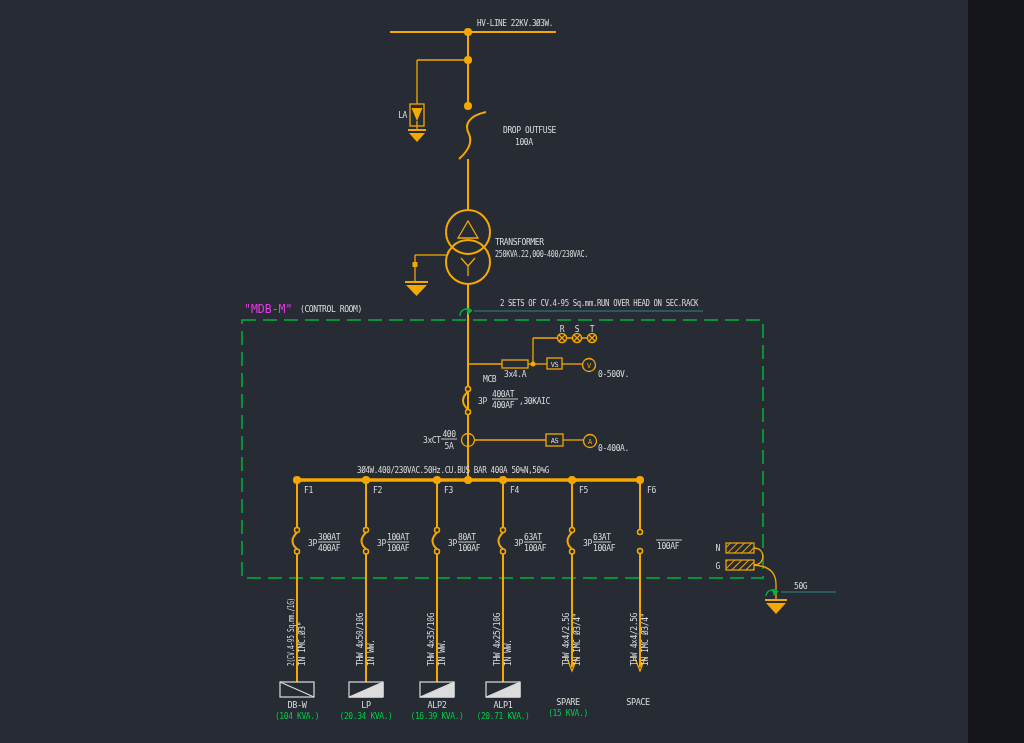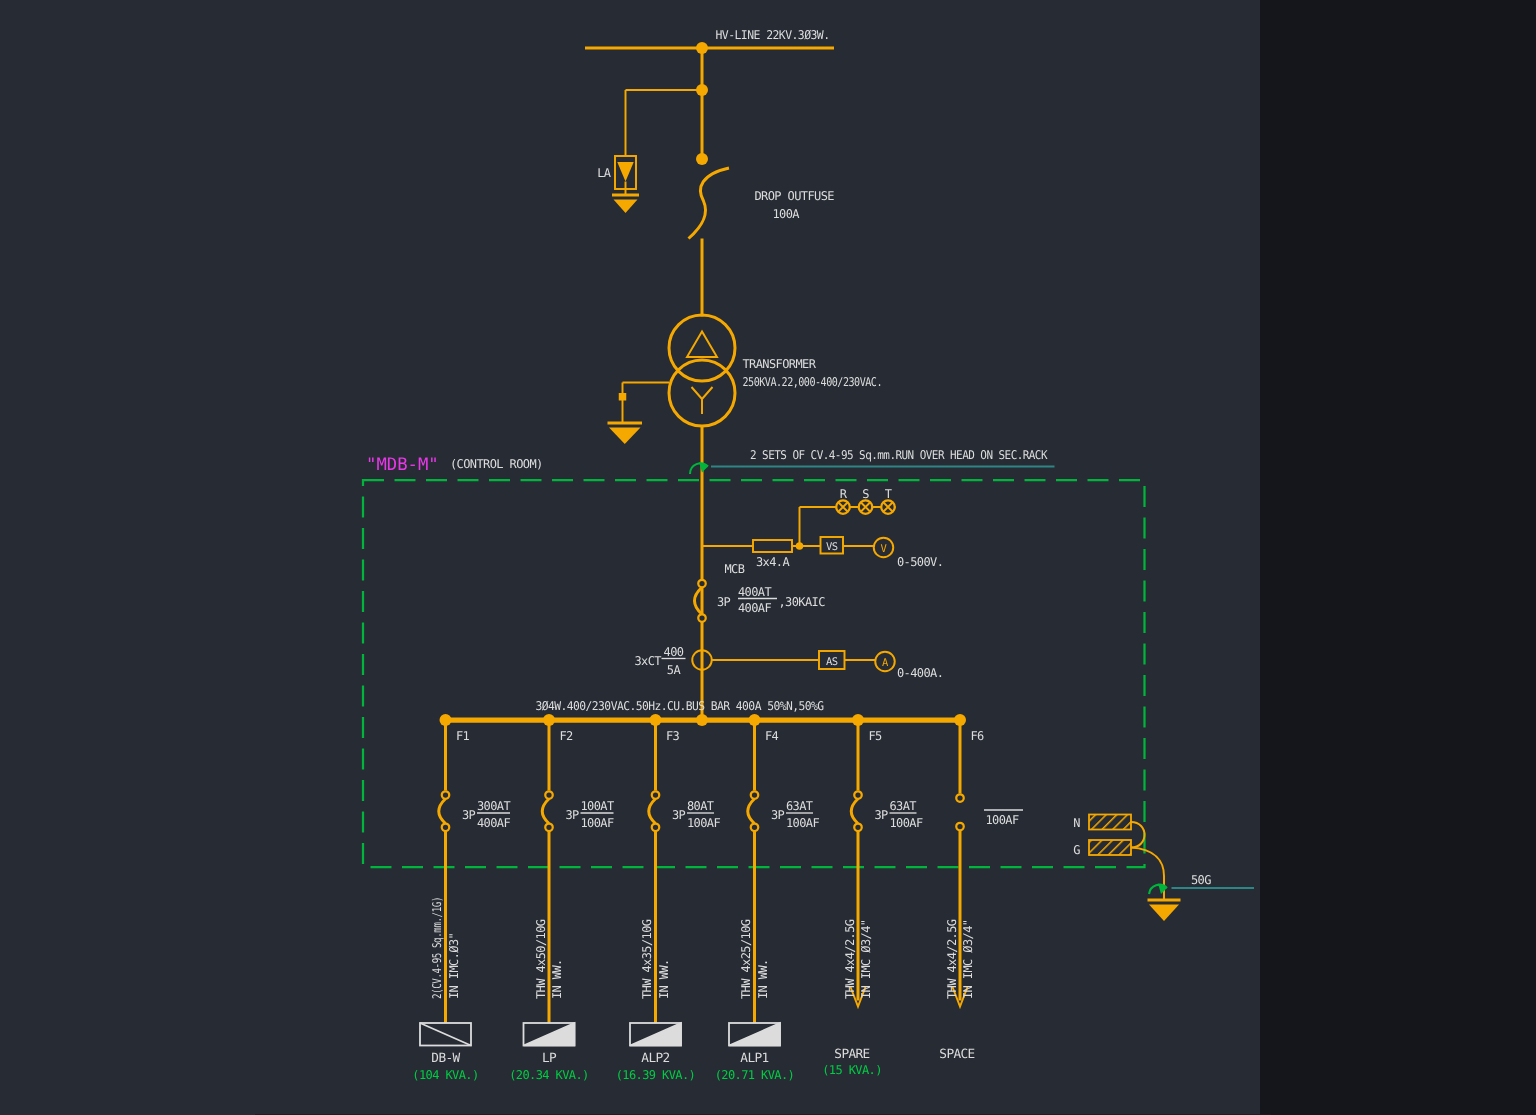--- a/index.html
+++ b/index.html
@@ -1,16 +1,16 @@
 <!DOCTYPE html>
 <html><head>
 <meta charset="utf-8">
 <style>
   html,body{margin:0;padding:0;background:#14161b;}
-  #stage{position:relative;width:840px;height:743px;background:#262b34;overflow:hidden;
+  #stage{position:relative;width:968px;height:743px;background:#262b34;overflow:hidden;
          font-family:"DejaVu Sans Mono","Liberation Mono",monospace;}
   svg{position:absolute;left:0;top:0;}
   text{letter-spacing:-0.4px;}
   .t8{font-size:8px;}
   .t7{font-size:7px;}
   .t85{font-size:8.5px;}
   .t11{font-size:11.5px;letter-spacing:0;}
   .white{fill:#dcdcdc;}
   .green{fill:#00cc44;}
   .magenta{fill:#e838e8;}

